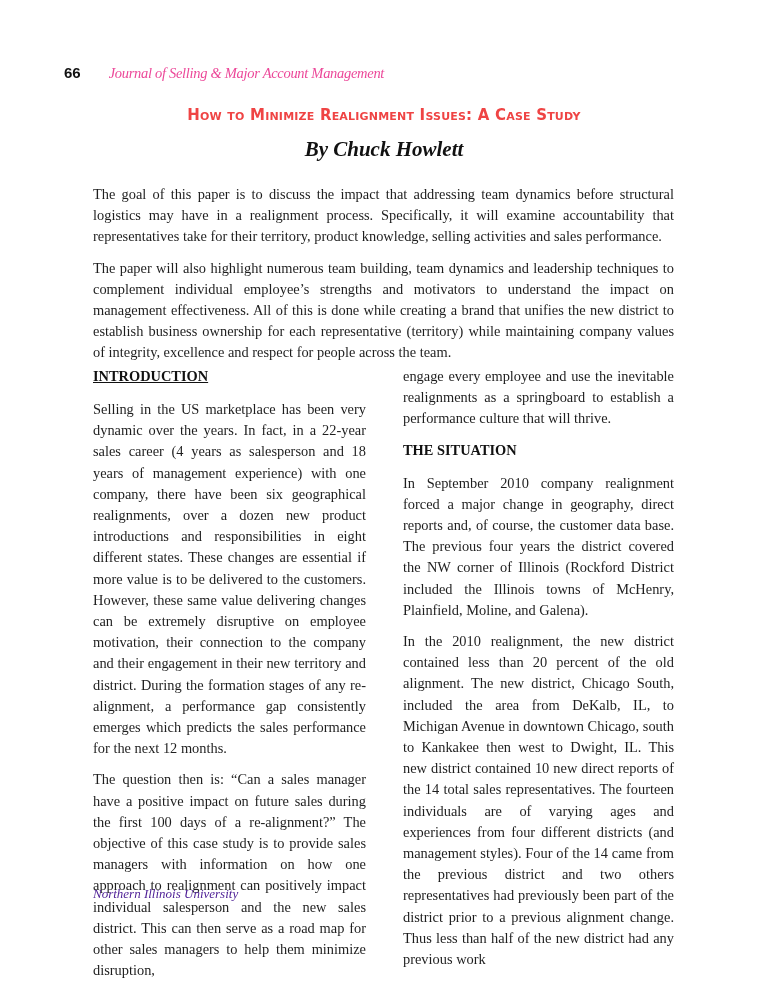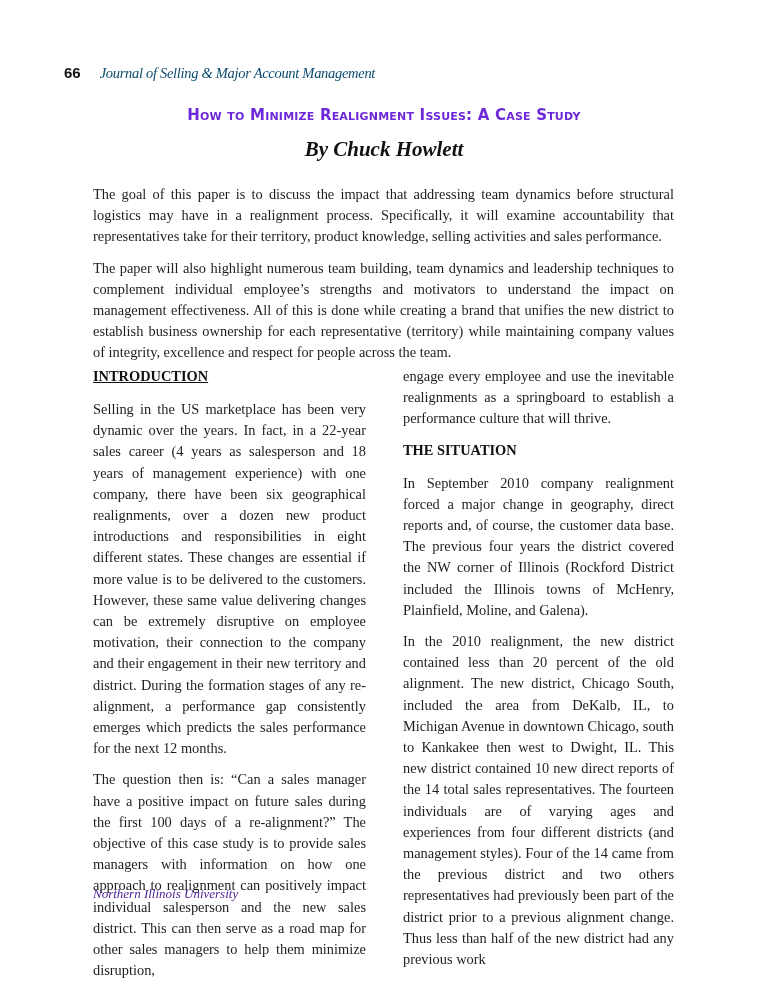--- a/index.html
+++ b/index.html
@@ -3,36 +3,36 @@
   <meta charset="utf-8">
   <style>
     html, body { margin: 0; padding: 0; background: #ffffff; }
     body {
       width: 768px; height: 994px; position: relative; overflow: hidden;
       font-family: "Liberation Serif", "DejaVu Serif", serif;
       color: #1a1a1a;
     }
     .running-header {
       position: absolute; left: 64px; top: 64px;
-      display: flex; align-items: baseline; gap: 19px;
+      display: flex; align-items: baseline; gap: 28px;
     }
     .page-number {
       font-family: "Liberation Sans", "DejaVu Sans", sans-serif;
       font-weight: bold; font-size: 15px; color: #111;
     }
     .journal-name {
       font-family: "Liberation Serif", serif;
-      font-style: italic; font-size: 14.5px; color: #0c4a6e;
+      font-style: italic; font-size: 14.5px; color: #ec4899;
       letter-spacing: -0.3px;
     }
     .title {
       position: absolute; left: 0; width: 768px; top: 106px;
       text-align: center;
       font-family: "DejaVu Sans", "Liberation Sans", sans-serif;
-      font-weight: bold; font-size: 15px; color: #6d28d9;
+      font-weight: bold; font-size: 15px; color: #ef4444;
       font-variant: small-caps; letter-spacing: 0.2px;
       font-stretch: expanded;
     }
     .byline {
       position: absolute; left: 0; width: 768px; top: 137px;
       text-align: center;
       font-family: "Liberation Serif", serif;
       font-style: italic; font-weight: bold; font-size: 21px; color: #111;
     }
     .abstract {

